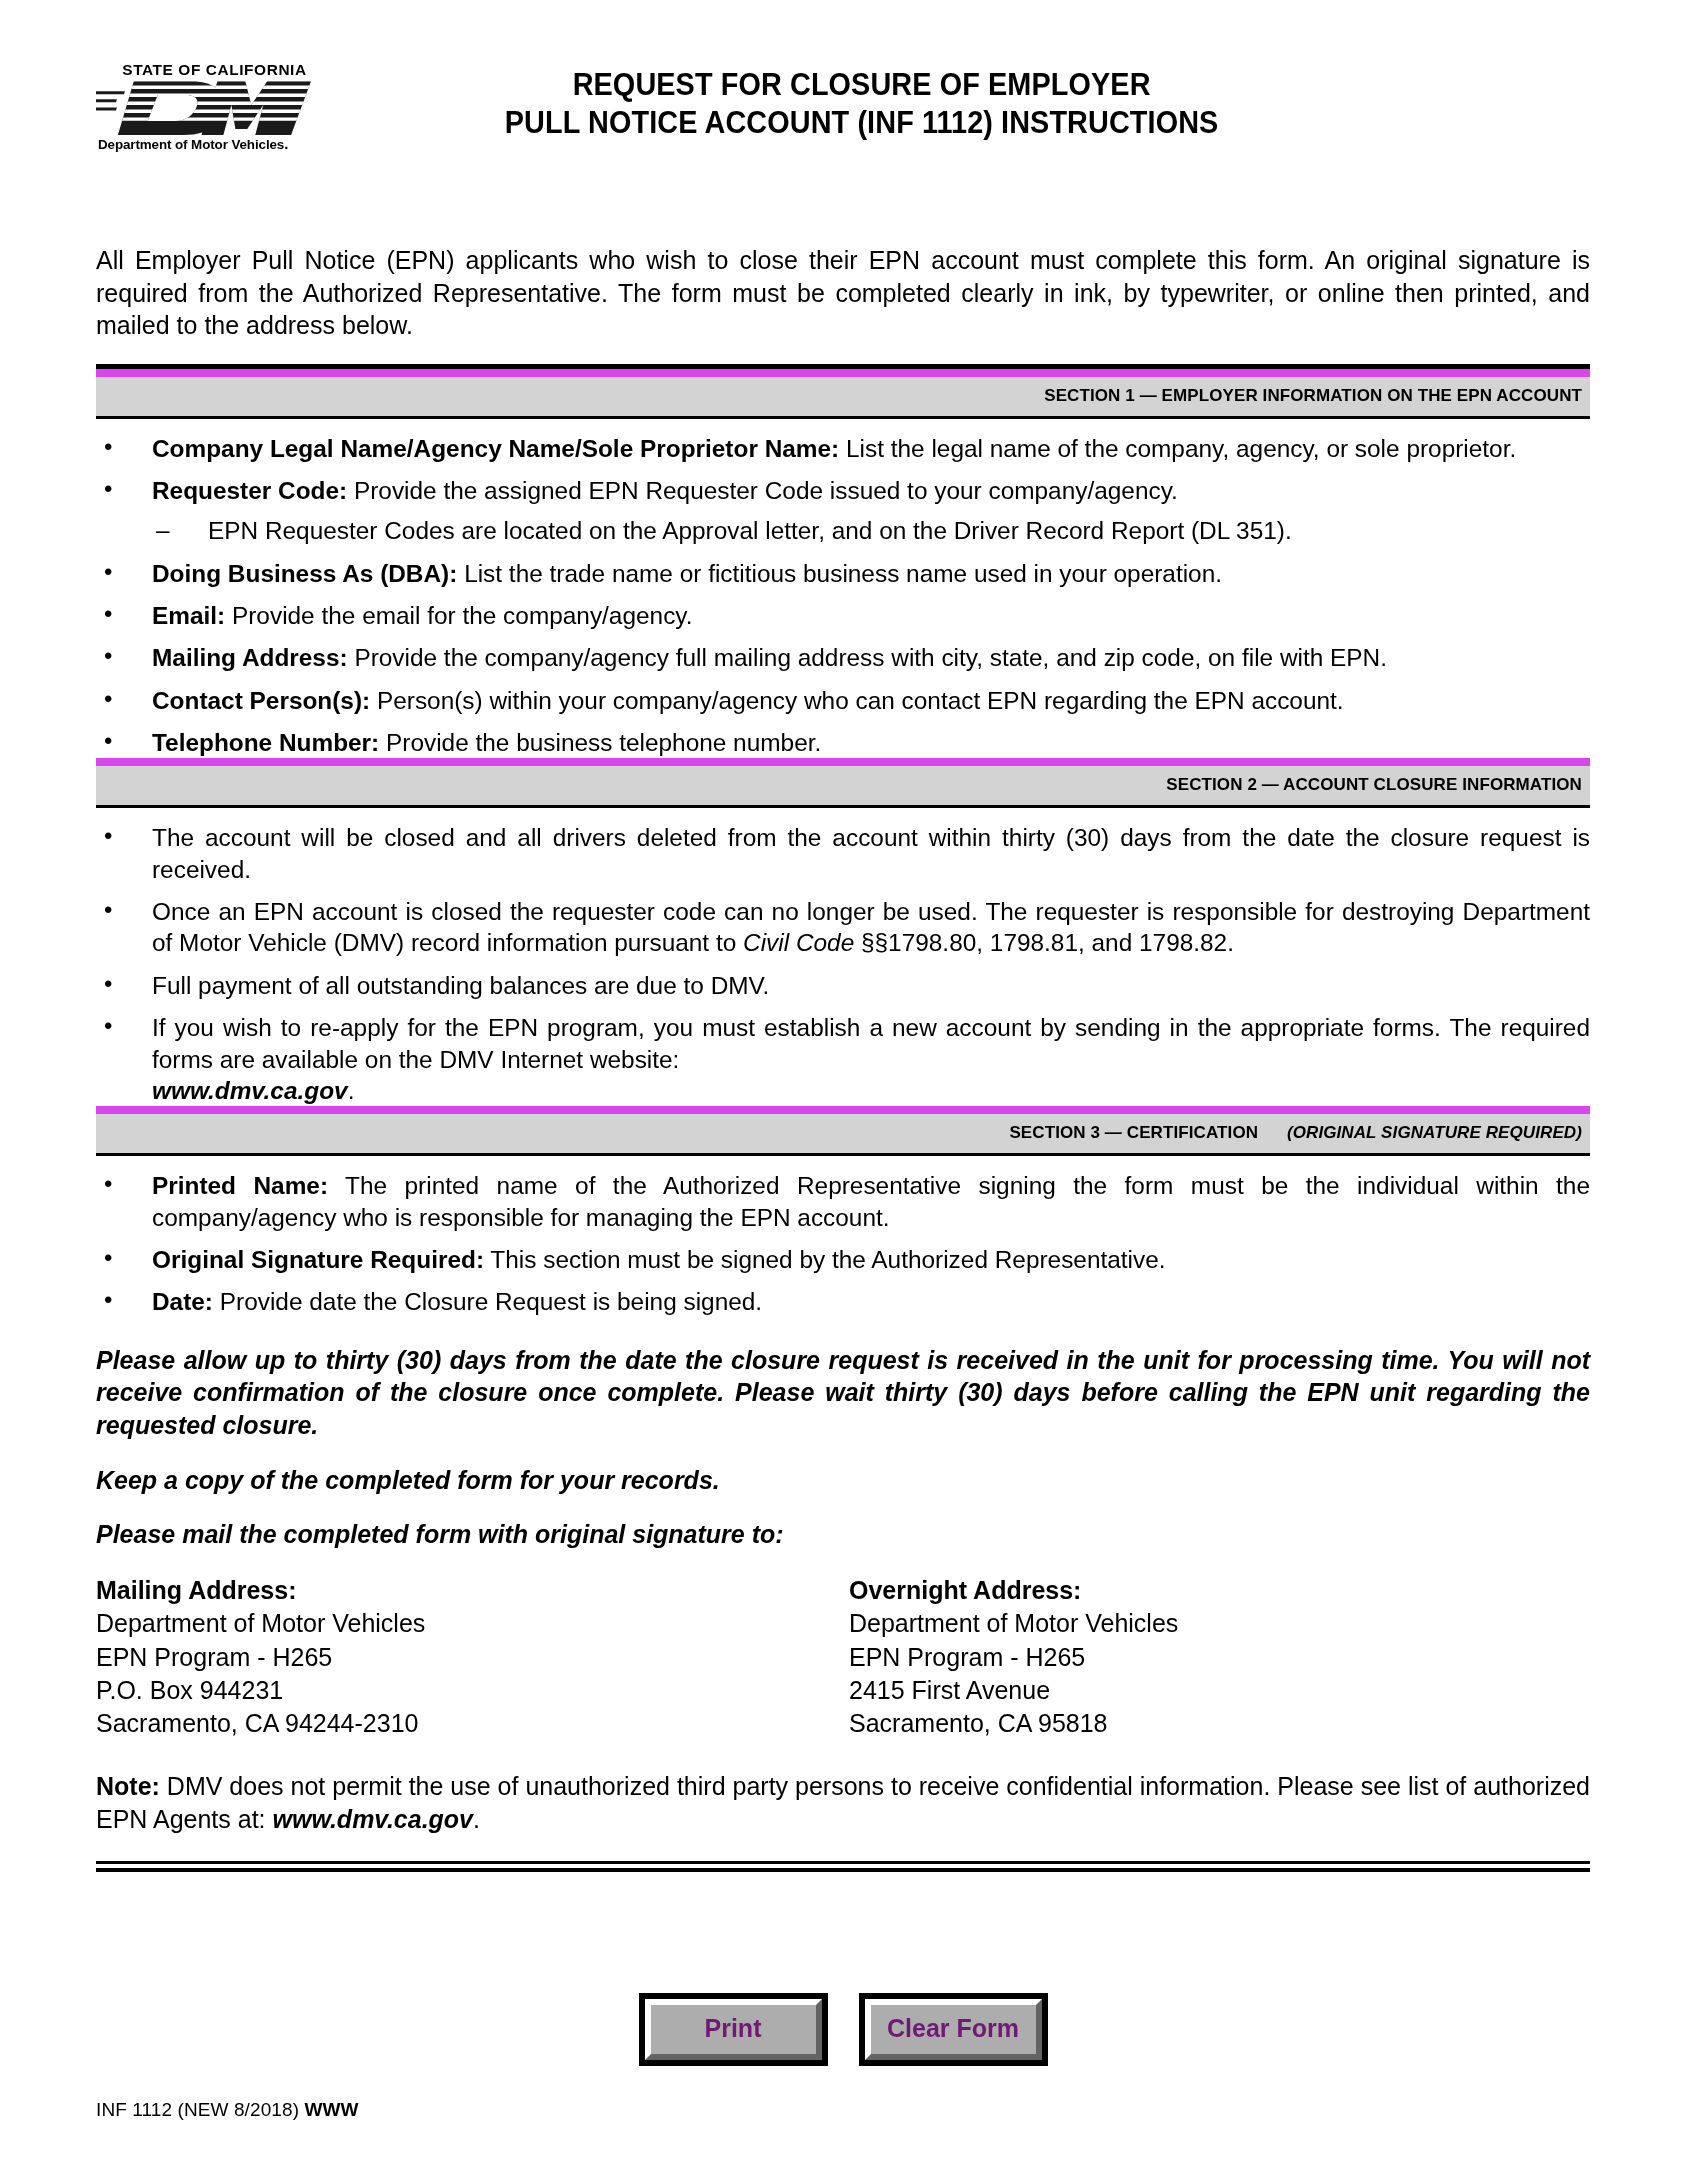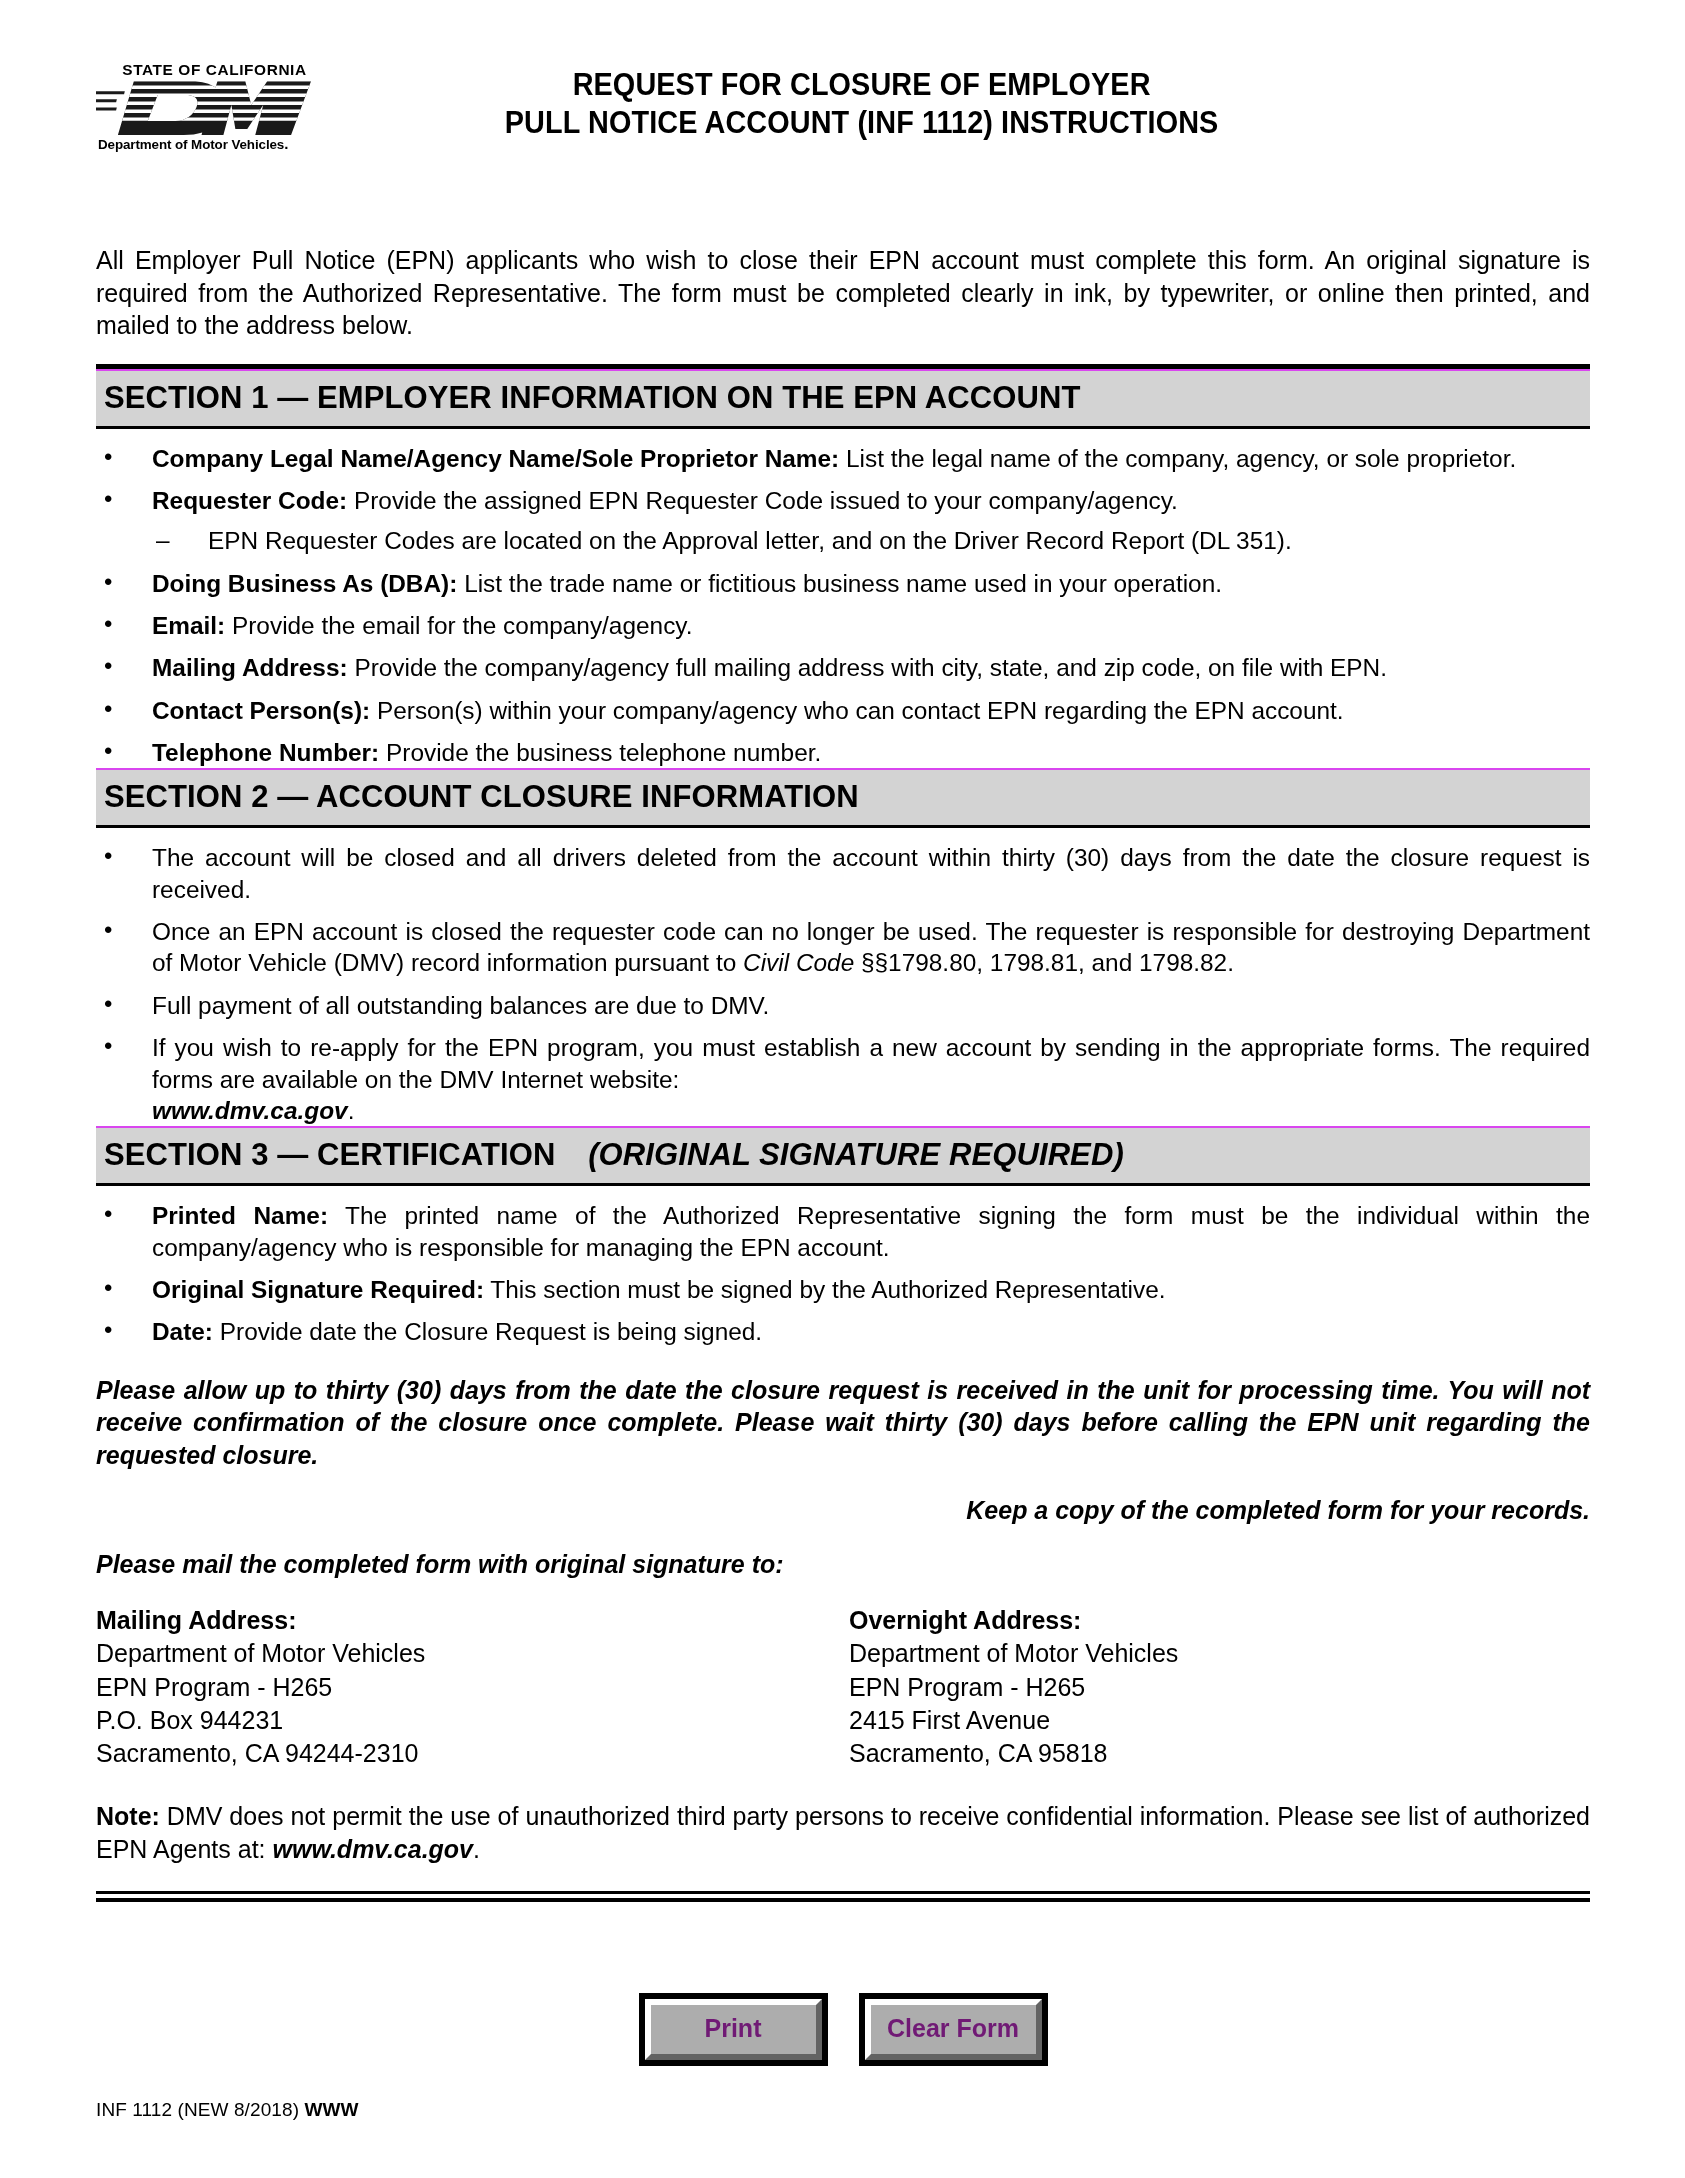--- a/index.html
+++ b/index.html
@@ -35,23 +35,23 @@
   
   .body { padding:0 96px 0 96px; }
 
   .intro {
     font-size:25px; line-height:1.30; text-align:justify;
     margin-top:61px; margin-bottom:0;
   }
 
   .rule-top { border-top:5px solid #000; margin-top:22px; }
   .sec-head {
-    background:#d3d3d3; font-weight:700; font-size:31px;
+    background:#d3d3d3; font-weight:700; font-size:17px;
     padding:9px 8px 10px 8px; letter-spacing:0.1px;
-    border-top:2px solid #d946ef; border-bottom:3px solid #000;
+    border-top:8px solid #d946ef; border-bottom:3px solid #000;text-align:right;
   }
   .sec-head .it { font-style:italic;margin-left:24px; }
 
   ul.blist { list-style:none; margin:0; padding:0; }
   ul.blist > li {
     position:relative; padding-left:56px; font-size:24.4px;
     line-height:1.285; text-align:justify; margin:11px 0 0 0;
   }
   ul.blist > li:first-child { margin-top:14px; }
   ul.blist > li > .bullet {
@@ -69,21 +69,21 @@
 
   .sec2 ul.blist > li, .sec1 ul.blist > li { }
   .last-li { margin-bottom:14px; }
 
   .emph {
     font-weight:700; font-style:italic; font-size:25px; line-height:1.30;
     text-align:justify; margin-top:26px;
   }
   .center-emph {
     font-weight:700; font-style:italic; font-size:25px;
-    text-align:right; margin-top:24px;
+    text-align:left; margin-top:24px;
   }
   .mail-lead {
     font-weight:700; font-style:italic; font-size:25px; margin-top:24px;
   }
 
   .addr-wrap { display:flex; margin-top:22px; }
   .addr-col { width:50%; }
   .addr-col.second { padding-left:12px; }
   .addr-col .hd { font-weight:700; font-size:25px; line-height:1.33; }
   .addr-col .ln { font-size:25px; line-height:1.33; }

